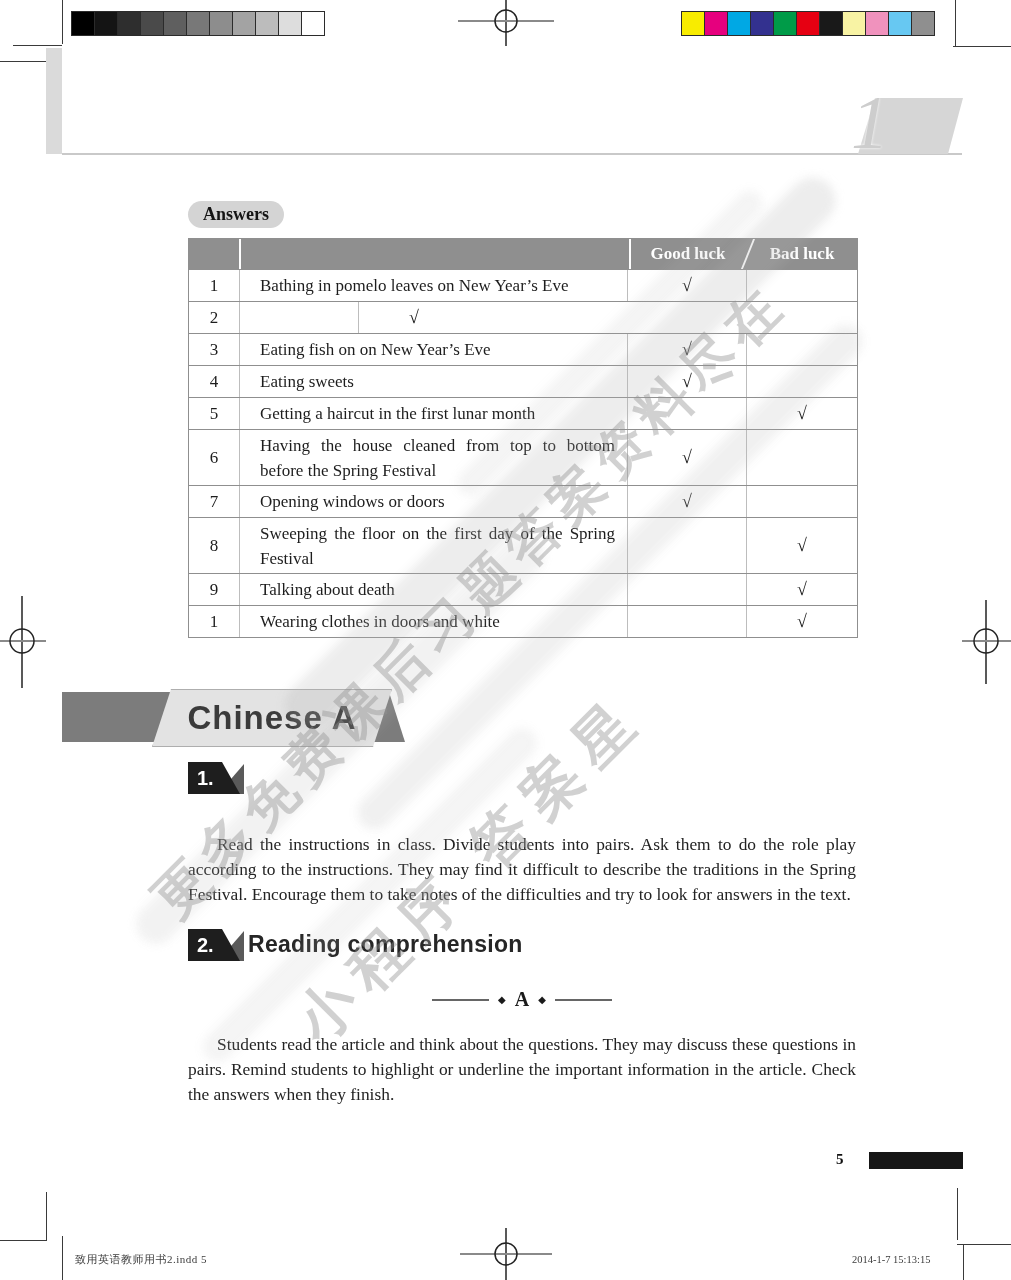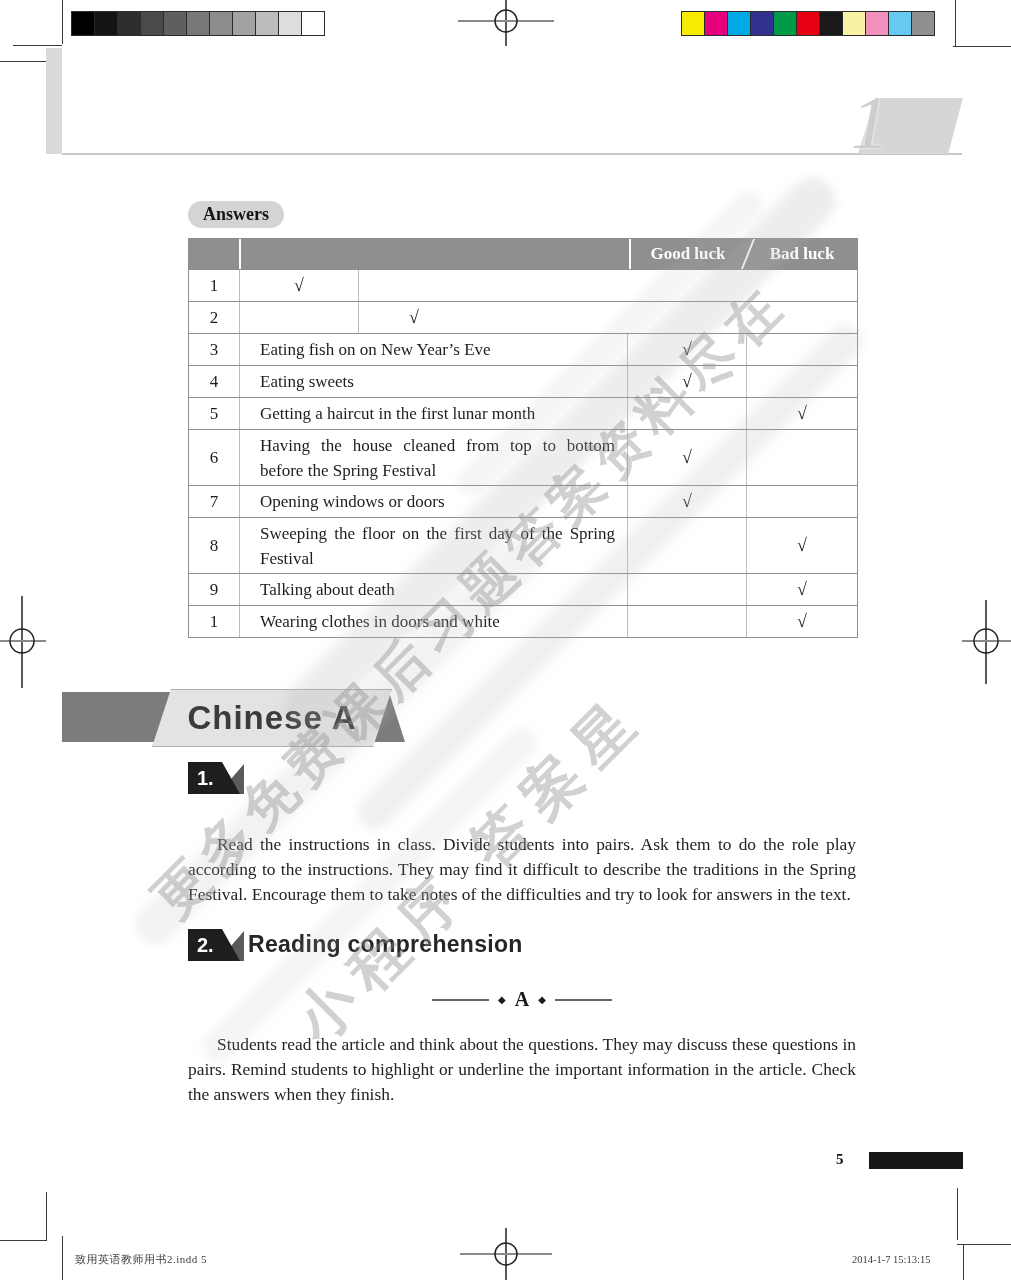--- a/index.html
+++ b/index.html
@@ -169,20 +169,21 @@
       <div class="hc hdesc"></div>
       <div class="hc hmark">Good luck</div>
       <div class="hc hmark hlast">Bad luck</div>
       <div class="hdivider d1"></div>
       <div class="hdivider d3"></div>
       <div class="hdivider d4"></div>
     </div>
     <div>
         <div class="trow">
           <div class="c num">1</div>
+          <div class="c desc">Bathing in pomelo leaves on New Year’s Eve</div>
           <div class="c mark">√</div>
           <div class="c mark bad"></div>
         </div>
         <div class="trow">
           <div class="c num">2</div>
           <div class="c mark"></div>
           <div class="c mark bad">√</div>
         </div>
         <div class="trow">
           <div class="c num">3</div>

